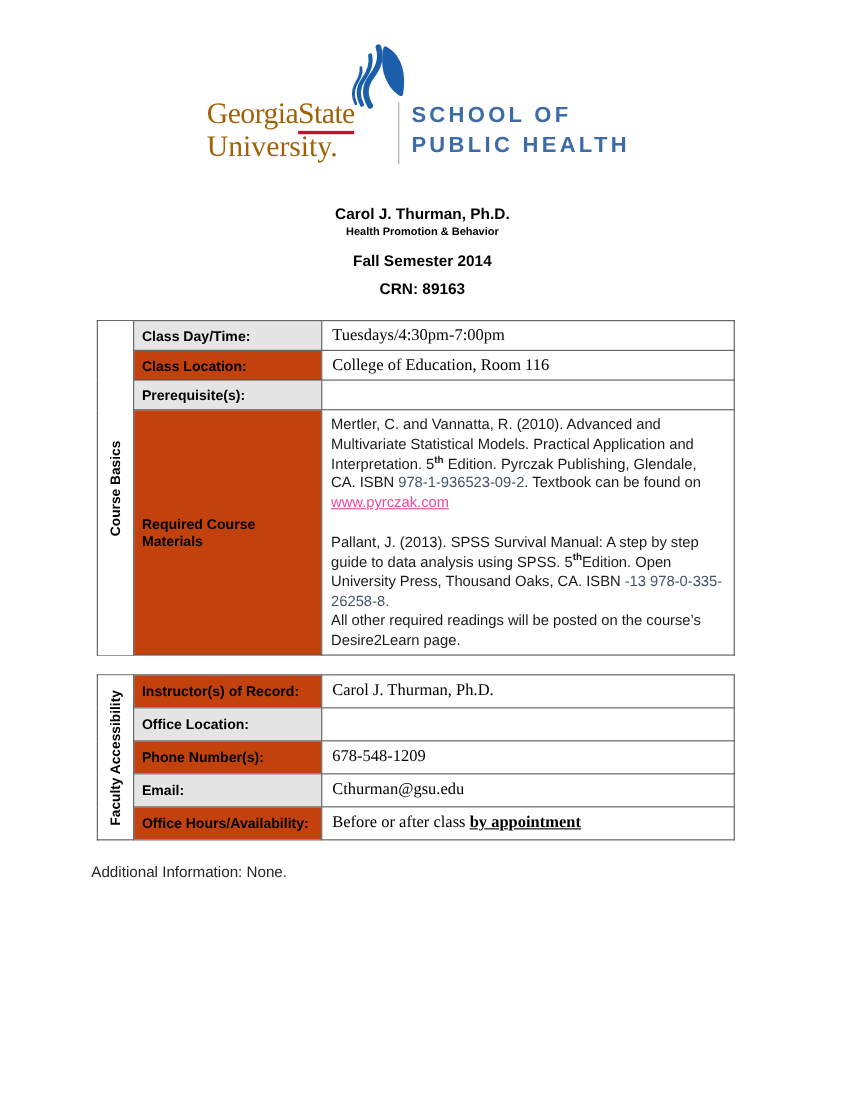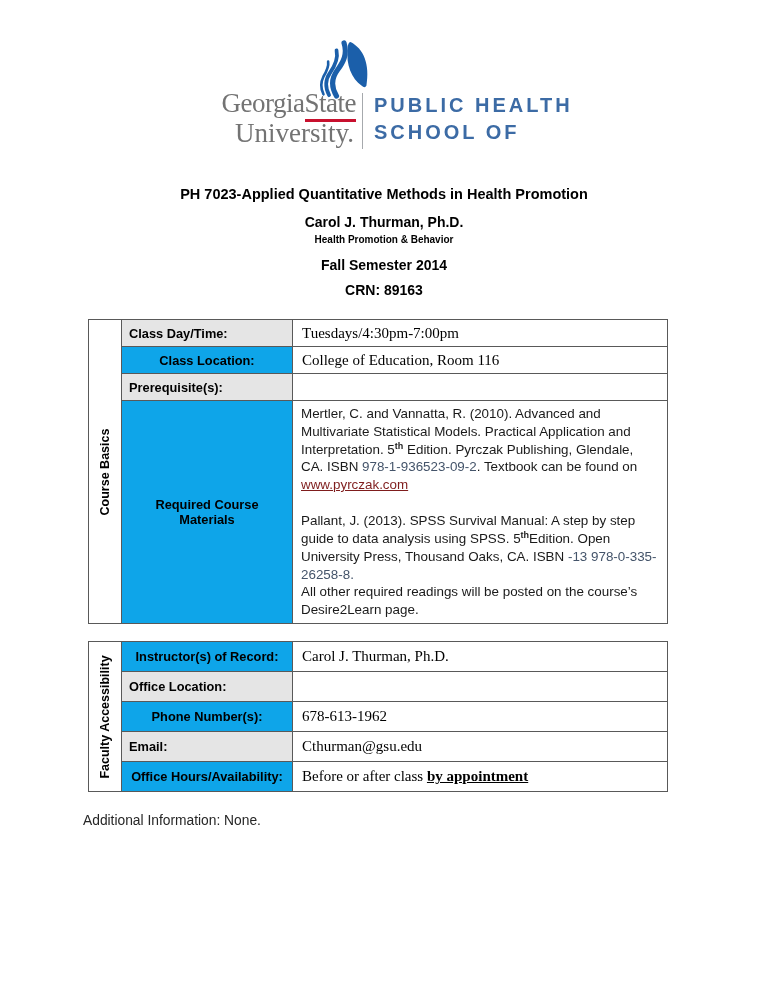--- a/index.html
+++ b/index.html
@@ -9,22 +9,22 @@
     margin: 0 auto;
     position: relative;
     overflow: hidden;
     font-family: "Liberation Sans", sans-serif;
     color: #000;
   }
 
   
   .logo-wrap { position: relative; width: 480px; height: 118px; margin: 40px auto 0; }
   .flame { position: absolute; left: 172px; top: 0; width: 56px; height: 60px; }
-  .wordmark { position: absolute; left: 60px; top: 50px; width: 152px; text-align: right;
-              font-family: "Liberation Serif", serif; color: #737373; line-height: 1.02; }
+  .wordmark { position: absolute; left: 44px; top: 50px; width: 152px; text-align: left;
+              font-family: "Liberation Serif", serif; color: #a16207; line-height: 1.02; }
   .wordmark .line1 { font-size: 27px; letter-spacing: -0.5px; }
   .wordmark .state { border-bottom: 3px solid #c8102e; padding-bottom: 1px; }
   .wordmark .line2 { font-size: 27px; padding-right: 2px; margin-top: 2px; }
   .logo-divider { position: absolute; left: 218px; top: 53px; width: 1px; height: 56px; background: #a6a9ad; }
   .schoolname { position: absolute; left: 230px; top: 52px;
                 color: #3c6ba5; font-weight: 600; font-size: 20px;
                 letter-spacing: 3px; line-height: 1.35; white-space: nowrap; }
 
   
   .title-block { text-align: center; margin-top: 28px; font-weight: bold; }
@@ -42,30 +42,30 @@
   col.c-side { width: 33px; }
   col.c-label { width: 171px; }
   col.c-value { width: 375px; }
 
   td.side-cell { position: relative; background: #fff; }
   .vtext { position: absolute; left: 50%; top: 50%;
            transform: translate(-50%, -50%) rotate(-90deg);
            white-space: nowrap; font-weight: bold; font-size: 12.5px; }
 
   td.label-cell { font-weight: bold; font-size: 12.8px; padding: 4px 7px; vertical-align: middle; background: #e5e5e5; }
-  td.blue { background: #0ea5e9; text-align: center; }
+  td.blue { background: #c2410c; }
   td.value-cell { font-family: "Liberation Serif", serif; font-size: 15px; padding: 3px 9px; vertical-align: middle; }
   tr.r27 { height: 27px; }
   tr.r30 { height: 30px; }
   tr.rbig { height: 222px; }
 
   td.materials-cell { font-size: 13.4px; line-height: 1.33; vertical-align: top;
                       padding: 4px 8px; color: #1a1a1a; }
   .materials-cell .para2 { margin-top: 18px; }
-  .doc-link { color: #7f1d1d; text-decoration: underline; cursor: pointer; }
+  .doc-link { color: #ec4899; text-decoration: underline; cursor: pointer; }
   .isbn-num { color: #44546a; }
   sup { font-size: 9px; vertical-align: super; line-height: 0; font-weight: bold; }
 
   .emph { font-weight: bold; text-decoration: underline; }
 
   
   .footer-note { margin: 21px 0 0 83px; font-size: 13.8px; color: #262626; }
 </style>
 </head>
 <body>
@@ -76,27 +76,26 @@
     <path d="M30 2 C34 14 29 23 23 31 C17 39 16 49 22 59" stroke="#1b5faa" stroke-width="5.5" fill="none" stroke-linecap="round"></path>
     <path d="M22 10 C24 19 20 27 15 34 C10 41 10 50 14 58" stroke="#1b5faa" stroke-width="4" fill="none" stroke-linecap="round"></path>
     <path d="M13 22 C14 28 11 33 8 38 C5 44 5 51 8 57" stroke="#1b5faa" stroke-width="2.8" fill="none" stroke-linecap="round"></path>
   </svg>
   <div class="wordmark">
     <div class="line1"><span>Georgia</span><span class="state">State</span></div>
     <div class="line2">University.</div>
   </div>
   <div class="logo-divider"></div>
   <div class="schoolname">
+    <div>SCHOOL OF</div>
     <div>PUBLIC HEALTH</div>
-    <div>SCHOOL OF</div>
   </div>
 </div>
 
 <div class="title-block">
-  <div class="course-title">PH 7023-Applied Quantitative Methods in Health Promotion</div>
   <div class="instructor-line">Carol J. Thurman, Ph.D.</div>
   <div class="department-line">Health Promotion &amp; Behavior</div>
   <div class="semester-line">Fall Semester 2014</div>
   <div class="crn-line">CRN: 89163</div>
 </div>
 
 <table class="info-table t1">
   <colgroup>
       <col class="c-side">
       <col class="c-label">
@@ -144,21 +143,21 @@
     </td>
     <td class="label-cell blue"><span>Instructor(s) of Record:</span></td>
     <td class="value-cell"><span>Carol J. Thurman, Ph.D.</span></td>
   </tr>
   <tr class="r30">
     <td class="label-cell"><span>Office Location:</span></td>
     <td class="value-cell"><span></span></td>
   </tr>
   <tr class="r30">
     <td class="label-cell blue"><span>Phone Number(s):</span></td>
-    <td class="value-cell"><span>678-613-1962</span></td>
+    <td class="value-cell"><span>678-548-1209</span></td>
   </tr>
   <tr class="r30">
     <td class="label-cell"><span>Email:</span></td>
     <td class="value-cell"><span>Cthurman@gsu.edu</span></td>
   </tr>
   <tr class="r30">
     <td class="label-cell blue"><span>Office Hours/Availability:</span></td>
     <td class="value-cell"><span>Before or after class </span><span class="emph">by appointment</span></td>
   </tr>
 </tbody>

